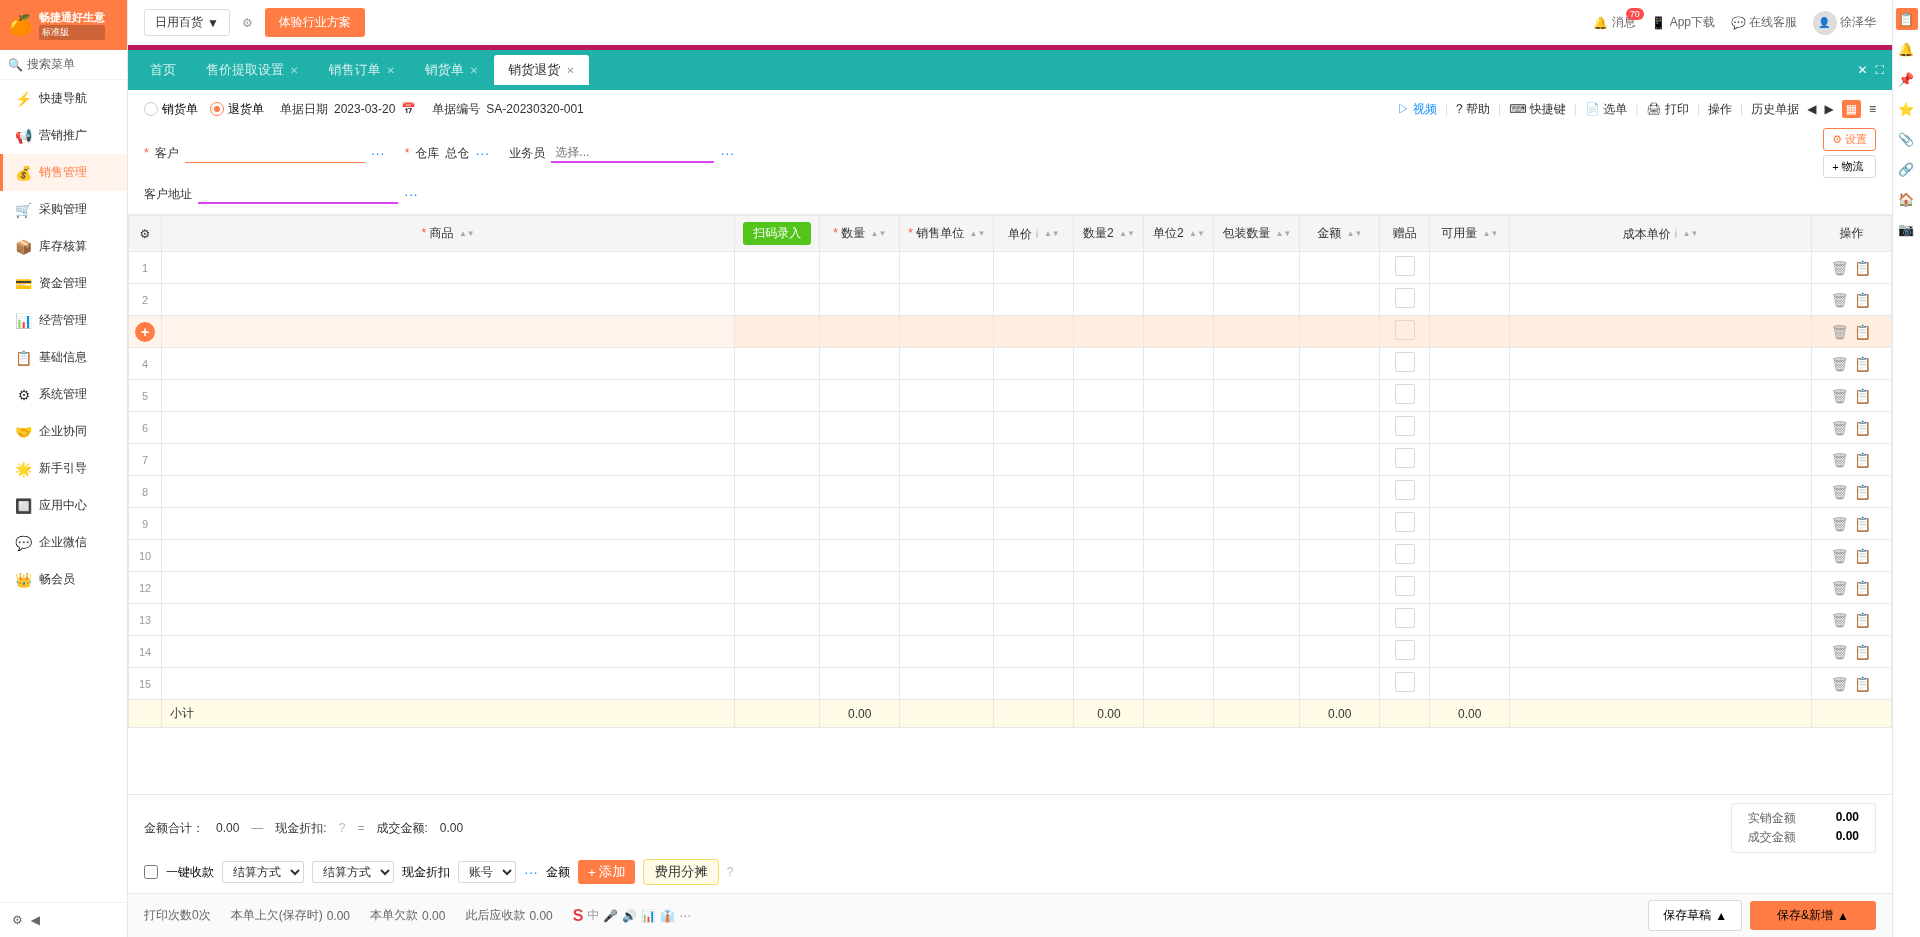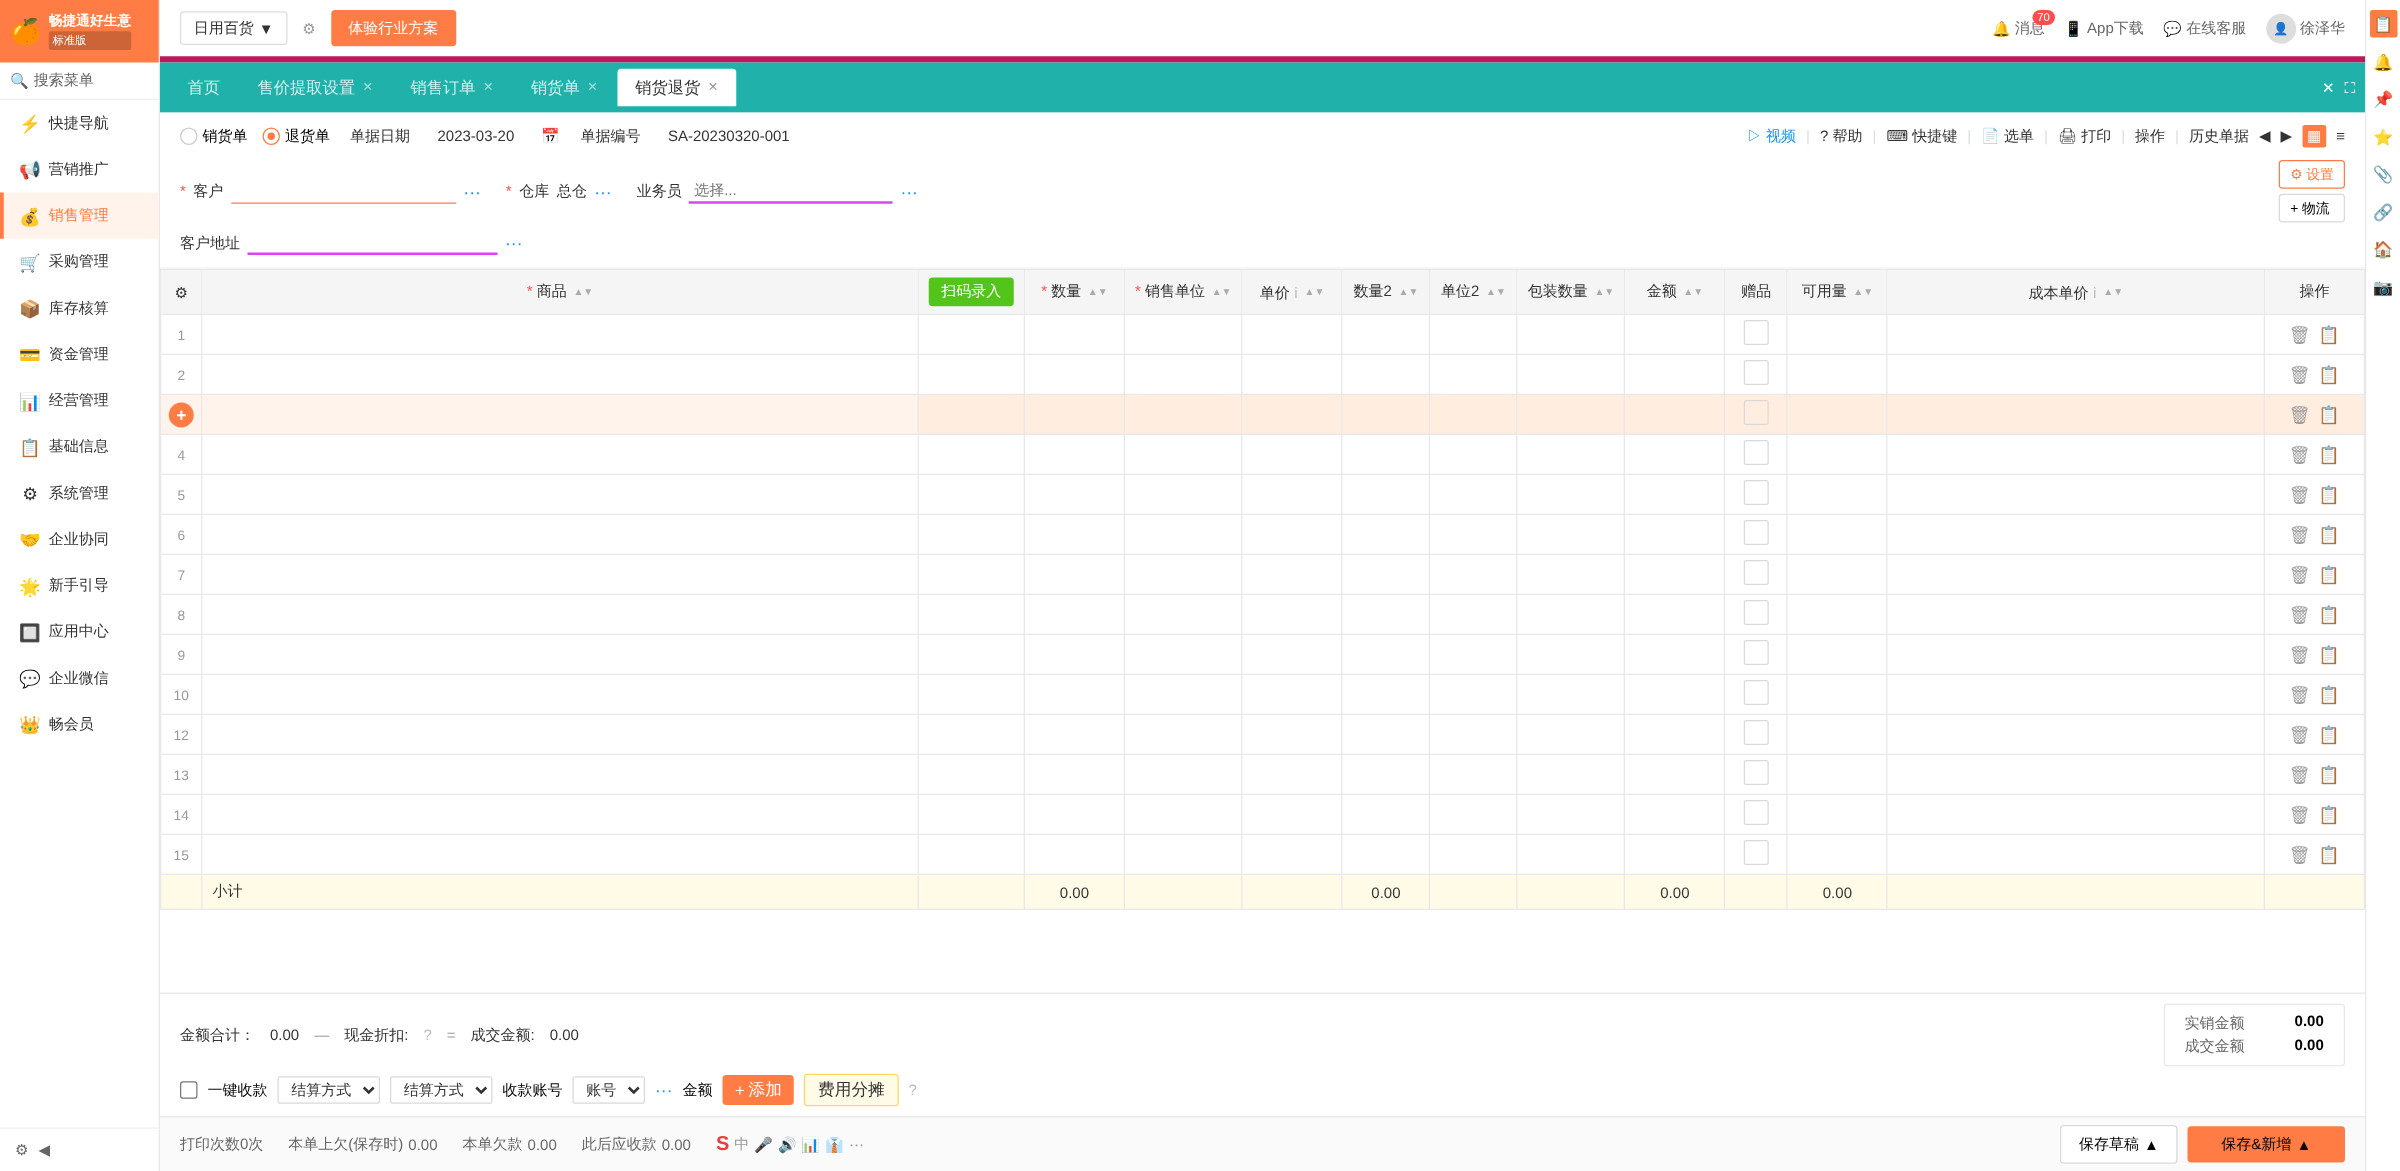--- a/index.html
+++ b/index.html
@@ -162,21 +162,21 @@
     }
     .radio-group { display: flex; align-items: center; gap: 12px; }
     .radio-item { display: flex; align-items: center; gap: 4px; cursor: pointer; }
     .radio-circle {
       width: 14px; height: 14px; border-radius: 50%;
       border: 1.5px solid #ccc;
       display: flex; align-items: center; justify-content: center;
     }
     .radio-circle.checked { border-color: #ff7d45; }
     .radio-circle.checked::after { content: ''; width: 6px; height: 6px; border-radius: 50%; background: #ff7d45; }
-    .form-field { display: flex; align-items: center; gap: 22px; color: #333; }
+    .form-field { display: flex; align-items: center; gap: 6px; color: #333; }
     .form-field-label { color: #333; white-space: nowrap; }
     .form-field-value { color: #333; }
     .header-actions { margin-left: auto; display: flex; align-items: center; gap: 8px; color: #333; font-size: 12px; }
     .required-star { color: #ff4d4f; }
     .dots-btn { color: #1890ff; cursor: pointer; font-size: 14px; }
     .barcode-btn {
       background: #52c41a;
       color: #fff;
       border: none;
       padding: 3px 10px;
@@ -644,21 +644,21 @@
                 <span class="col-sort">▲▼</span>
               </th>
               <th style="width:70px;">
                 <span>数量2</span>
                 <span class="col-sort">▲▼</span>
               </th>
               <th style="width:70px;">
                 <span>单位2</span>
                 <span class="col-sort">▲▼</span>
               </th>
-              <th style="width:80px;">
+              <th style="width:80px;font-family:Liberation Serif, serif;">
                 <span>包装数量</span>
                 <span class="col-sort">▲▼</span>
               </th>
               <th style="width:80px;">
                 <span>金额</span>
                 <span class="col-sort">▲▼</span>
               </th>
               <th style="width:50px;">
                 <span>赠品</span>
               </th>
@@ -1021,21 +1021,21 @@
         </div>
         <div class="bottom-row2">
           <input type="checkbox" class="checkbox-small" style="">
           <span>一键收款</span>
           <select class="select-field">
             <option>结算方式</option>
           </select>
           <select class="select-field">
             <option>结算方式</option>
           </select>
-          <span>收款账号</span>
+          <span>现金折扣</span>
           <select class="select-field">
             <option>账号</option>
           </select>
           <span class="dots-btn">···</span>
           <span>金额</span>
           <button class="add-cost-btn">
             <span>+</span>
             <span>添加</span>
           </button>
           <button class="fee-split-btn">费用分摊</button>

